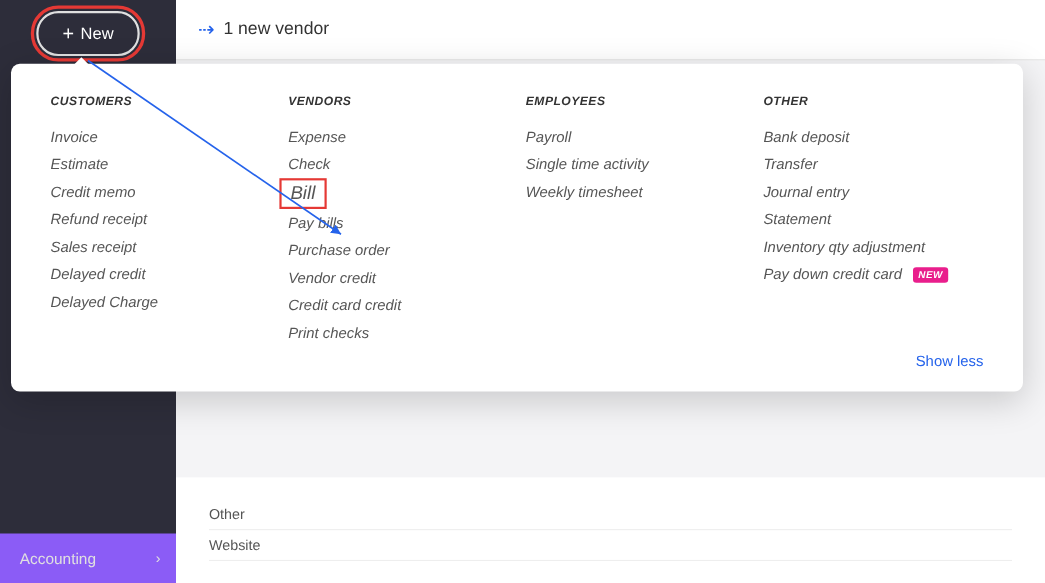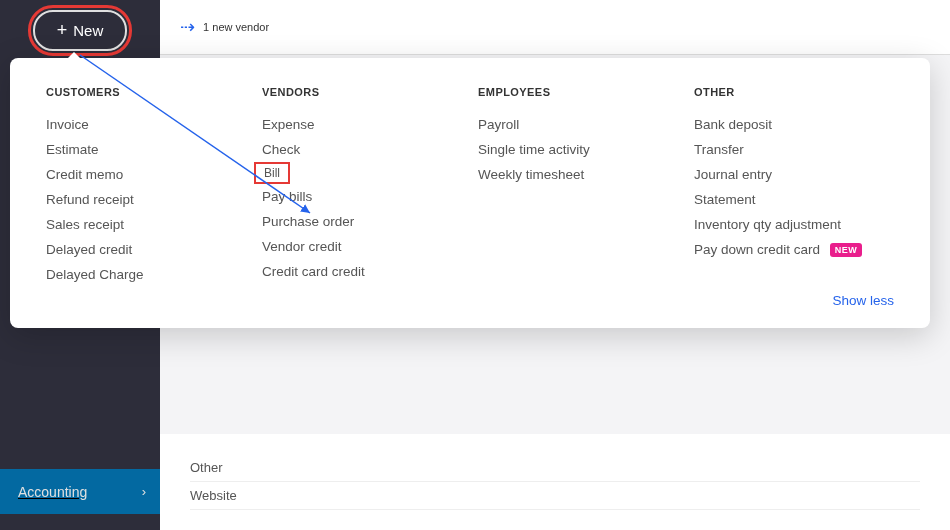--- a/index.html
+++ b/index.html
@@ -45,29 +45,28 @@
     }
 
     .new-button .plus-icon {
       font-size: 18px;
       font-weight: 300;
     }
 
     
     .sidebar-bottom {
       position: absolute;
-      bottom: 16px;
+      bottom: 0;
       width: 160px;
       height: 45px;
-      background: #0369a1;
+      background: #8b5cf6;
       display: flex;
       align-items: center;
       padding-left: 18px;
       cursor: pointer;
-      text-decoration: underline;
     }
 
     .sidebar-bottom-label {
       color: #e0e0e0;
       font-size: 14px;
     }
 
     .sidebar-bottom-arrow {
       position: absolute;
       right: 14px;
@@ -89,21 +88,21 @@
       border-bottom: 1px solid #ddd;
     }
 
     .header-icon {
       color: #2563eb;
       font-size: 18px;
       margin-right: 8px;
     }
 
     .header-text {
-      font-size: 11px;
+      font-size: 16px;
       color: #333;
       font-weight: 400;
     }
 
     
     .content-area {
       position: absolute;
       top: 55px;
       left: 160px;
       right: 0;
@@ -150,20 +149,21 @@
       border-radius: 8px;
       box-shadow: 0 8px 32px rgba(0,0,0,0.18);
       padding: 28px 36px 20px 36px;
       z-index: 100;
     }
 
     .dropdown-columns {
       display: grid;
       grid-template-columns: 1fr 1fr 1fr 1fr;
       gap: 16px;
+      font-style: italic;
     }
 
     .dropdown-col {
       padding-right: 20px;
     }
 
     .col-header {
       font-size: 11px;
       font-weight: 700;
       color: #333;
@@ -183,21 +183,21 @@
     }
 
     
     .bill-item {
       display: inline-block;
       border: 2px solid #e53935;
       padding: 2px 8px;
       margin-left: -8px;
       color: #555;
       cursor: pointer;
-      font-size: 12px;
+      font-size: 17px;
     }
 
     
     .new-badge {
       display: inline-block;
       background: #e91e8c;
       color: #fff;
       font-size: 9px;
       font-weight: 700;
       padding: 2px 5px;
@@ -288,20 +288,21 @@
 
     <div class="dropdown-col">
       <div class="col-header">VENDORS</div>
       <a class="col-item">Expense</a>
       <a class="col-item">Check</a>
       <a class="col-item bill-item">Bill</a>
       <a class="col-item">Pay bills</a>
       <a class="col-item">Purchase order</a>
       <a class="col-item">Vendor credit</a>
       <a class="col-item">Credit card credit</a>
+      <a class="col-item">Print checks</a>
     </div>
 
     <div class="dropdown-col">
       <div class="col-header">EMPLOYEES</div>
       <a class="col-item">Payroll</a>
       <a class="col-item">Single time activity</a>
       <a class="col-item">Weekly timesheet</a>
     </div>
 
     <div class="dropdown-col">

